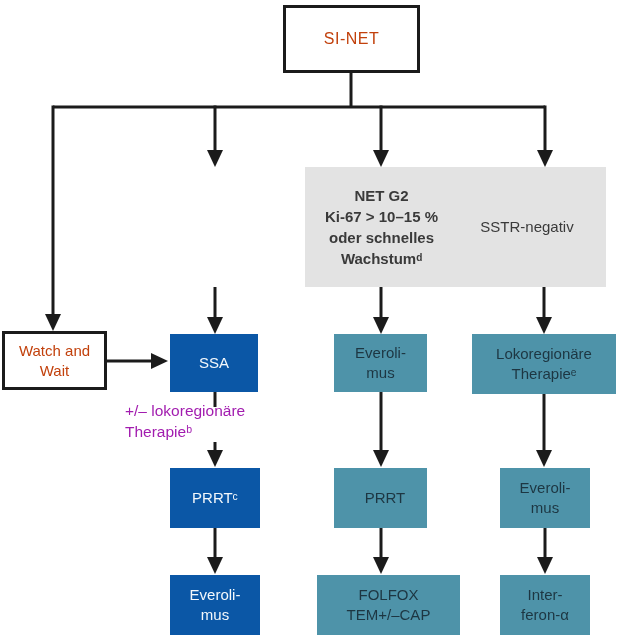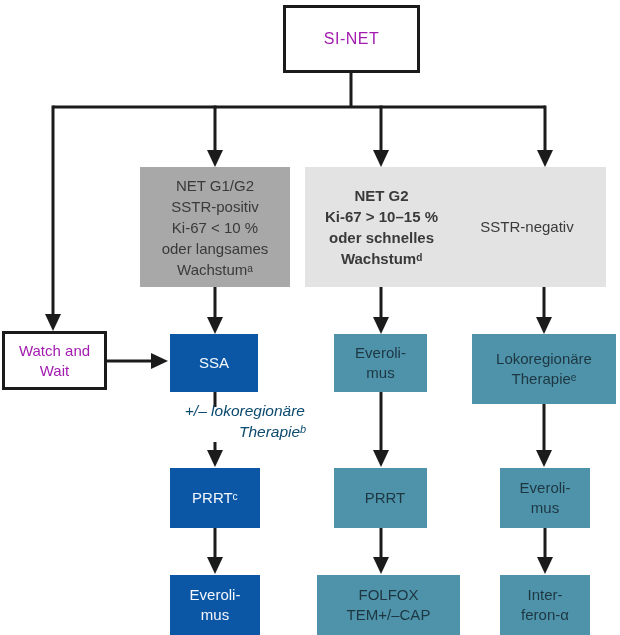--- a/index.html
+++ b/index.html
@@ -26,21 +26,21 @@
     display:flex;align-items:center;justify-content:center;
     text-align:center;
     white-space:pre-line;
     box-sizing:border-box;
     font-size:15px;line-height:20px;
     color:var(--text-dark);
   }
   .outlined{
     background:#ffffff;
     border:3px solid var(--line);
-    color:#a21caf;
+    color:#c2410c;
   }
   .blue{
     background:var(--blue);
     color:var(--text-white);
   }
   .teal{
     background:var(--teal);
     color:var(--text-on-teal);
   }
   .graydark{background:var(--gray-dark);}
@@ -48,26 +48,26 @@
 
   .b-root{left:283px;top:5px;width:137px;height:68px;font-size:16px;letter-spacing:.5px;}
   .b-watch{left:2px;top:331px;width:105px;height:59px;}
 
   .b-cond1{left:140px;top:167px;width:150px;height:120px;line-height:21px;}
   .b-cond2{left:305px;top:167px;width:153px;height:120px;line-height:21px;font-weight:bold;}
   .b-cond3{left:448px;top:167px;width:158px;height:120px;}
 
   .b-ssa{left:170px;top:334px;width:88px;height:58px;}
   .b-ev1{left:334px;top:334px;width:93px;height:58px;}
-  .b-loko{left:472px;top:334px;width:144px;height:70px;}
+  .b-loko{left:472px;top:334px;width:144px;height:60px;}
 
   .b-note{
     position:absolute;left:125px;top:400px;width:180px;
-    text-align:right;white-space:pre-line;
-    font-size:15.5px;line-height:21px;color:#0c4a6e;font-style:italic;
+    text-align:left;white-space:pre-line;
+    font-size:15.5px;line-height:21px;color:#a21caf;
   }
 
   .b-prrtc{left:170px;top:468px;width:90px;height:60px;}
   .b-prrt{left:334px;top:468px;width:93px;height:60px;padding-left:9px;}
   .b-ev2{left:500px;top:468px;width:90px;height:60px;}
 
   .b-ev3{left:170px;top:575px;width:90px;height:60px;}
   .b-folfox{left:317px;top:575px;width:143px;height:60px;}
   .b-ifn{left:500px;top:575px;width:90px;height:60px;}
 
@@ -117,25 +117,20 @@
     <line class="cline" x1="215" y1="528" x2="215" y2="559"></line>
     <polygon class="chead" points="207,557 223,557 215,574"></polygon>
     <line class="cline" x1="381" y1="528" x2="381" y2="559"></line>
     <polygon class="chead" points="373,557 389,557 381,574"></polygon>
     <line class="cline" x1="545" y1="528" x2="545" y2="559"></line>
     <polygon class="chead" points="537,557 553,557 545,574"></polygon>
   </svg>
 
   <div class="box outlined b-root">SI-NET</div>
 
-  <div class="box graydark b-cond1">NET G1/G2
-SSTR-positiv
-Ki-67 &lt; 10 %
-oder langsames
-Wachstumᵃ</div>
   <div class="box graylight b-cond2">NET G2
 Ki-67 &gt; 10–15 %
 oder schnelles
 Wachstumᵈ</div>
   <div class="box graylight b-cond3">SSTR-negativ</div>
 
   <div class="box outlined b-watch">Watch and
 Wait</div>
 
   <div class="box blue b-ssa">SSA</div>

